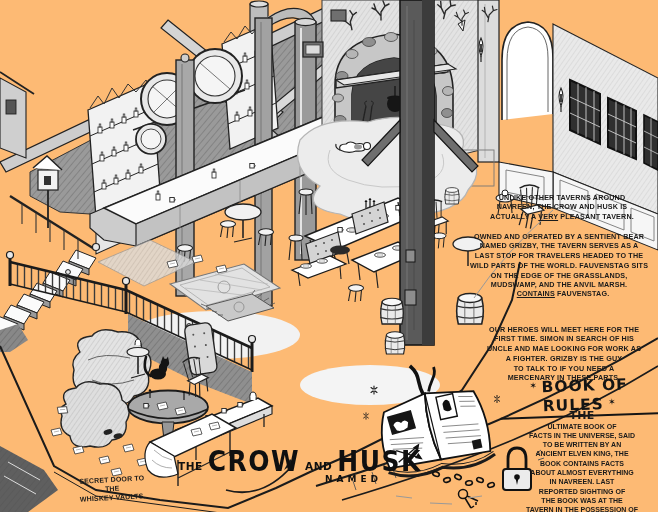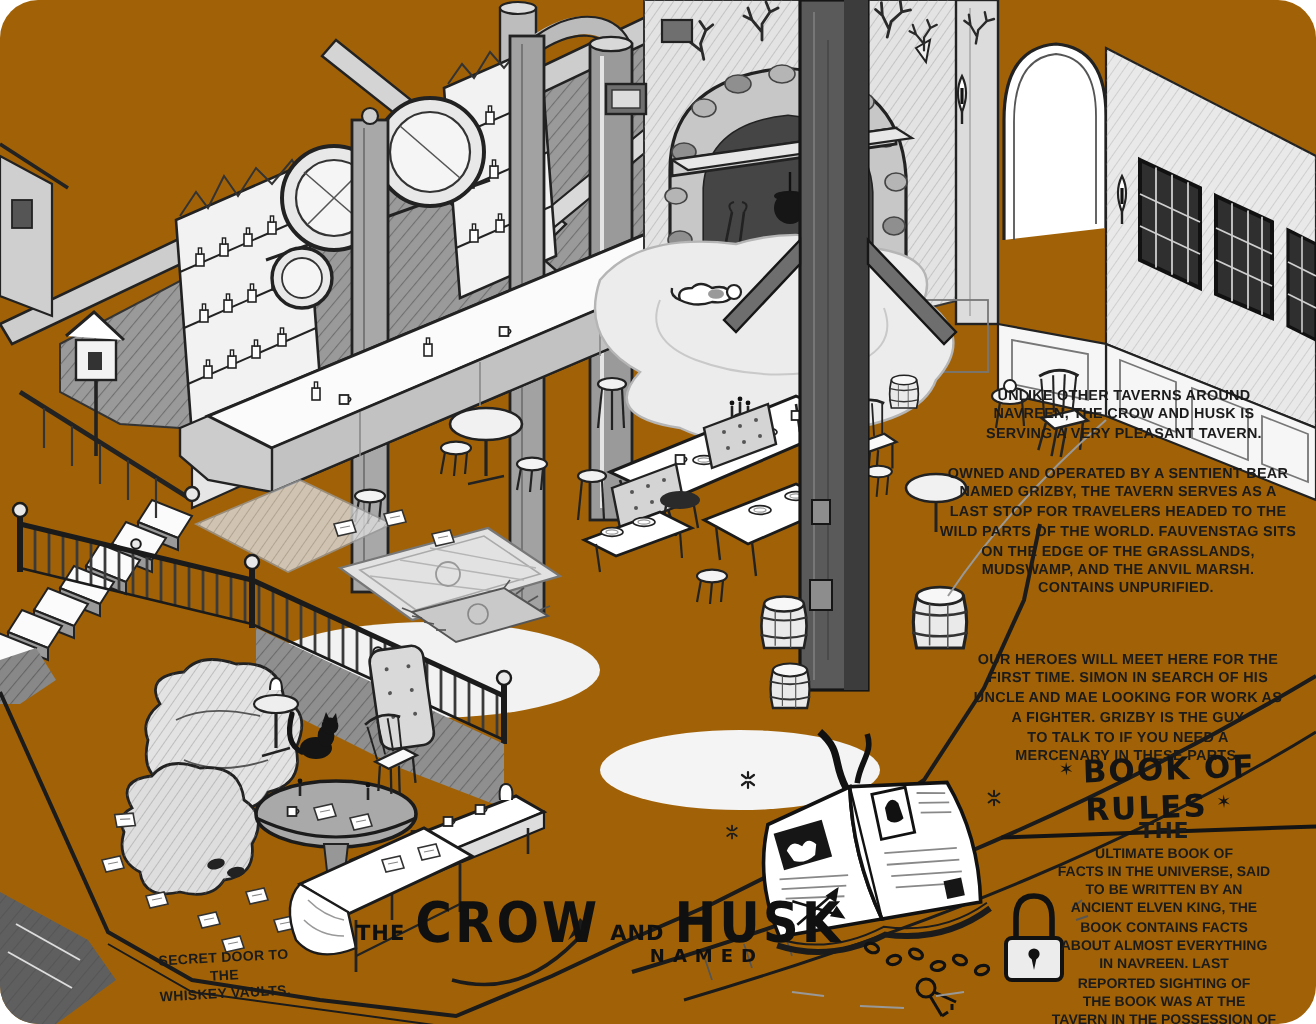--- a/index.html
+++ b/index.html
@@ -1,21 +1,21 @@
 <!DOCTYPE html>
 <html><head>
 <meta charset="utf-8">
 <style>
   html,body{margin:0;padding:0;background:#fff;}
-  .page{position:relative;width:658px;height:512px;background:#a16207;overflow:hidden;
-        font-family:"Liberation Sans",sans-serif;border-radius:19px;}
+  .page{position:relative;width:658px;height:512px;background:#fdba74;overflow:hidden;
+        font-family:"Liberation Sans",sans-serif;}
   svg{position:absolute;left:0;top:0;}
   .note{position:absolute;font:700 7.2px/9.7px "Liberation Sans",sans-serif;color:#1b1b1b;
         text-align:center;letter-spacing:.15px;white-space:pre-line;}
-  .u{}
+  .u{text-decoration:underline;}
   #book-heading{position:absolute;left:500px;top:376px;width:158px;text-align:center;
         transform:rotate(-2deg);color:#141414;}
   #book-heading .hd-inner{display:inline-block;border-bottom:2.2px solid #141414;padding:0 2px 1px 2px;}
   .hd-word{font:800 15.5px/16px "DejaVu Sans",sans-serif;letter-spacing:1px;}
   .hd-star{font:400 9px/16px "DejaVu Sans",sans-serif;vertical-align:4px;}
   #book-note{position:absolute;left:506px;top:402px;width:152px;text-align:center;
         font:700 7px/9.3px "Liberation Sans",sans-serif;color:#1b1b1b;white-space:pre-line;}
   #book-note .lead{font:800 11px/9px "DejaVu Sans",sans-serif;letter-spacing:.3px;}
   #title{position:absolute;left:178px;top:447px;width:218px;color:#101010;}
   #title .trow{display:flex;align-items:baseline;gap:5px;}
@@ -708,34 +708,34 @@
         <line x1="468" y1="498" x2="482" y2="496"></line>
 </g>
 <g>
   <use href="#antlerG" transform="translate(490,10) scale(0.85) rotate(10)"></use>
 </g>
 </svg>
 
 <div class="note" id="p1" style="left:466px;top:183px;width:192px;">
   <span>UNLIKE OTHER TAVERNS AROUND
 NAVREEN, THE CROW AND HUSK IS</span>
-  <div><span>SERVING A </span><span class="u">VERY</span><span> PLEASANT TAVERN.</span></div>
+  <div><span>ACTUALLY A </span><span class="u">VERY</span><span> PLEASANT TAVERN.</span></div>
 </div>
 
 <div class="note" id="p2" style="left:458px;top:222px;width:202px;">
   <span>OWNED AND OPERATED BY A SENTIENT BEAR
 NAMED GRIZBY, THE TAVERN SERVES AS A
 LAST STOP FOR TRAVELERS HEADED TO THE
 WILD PARTS OF THE WORLD. FAUVENSTAG SITS
 ON THE EDGE OF THE GRASSLANDS,
 MUDSWAMP, AND THE ANVIL MARSH.</span>
 </div>
 
 <div class="note" id="p3" style="left:466px;top:279px;width:194px;">
-  <div><span class="u">CONTAINS</span><span> UNPURIFIED.</span></div>
+  <div><span class="u">CONTAINS</span><span> FAUVENSTAG.</span></div>
 </div>
 
 <div class="note" id="p4" style="left:468px;top:315px;width:192px;">
   <span>OUR HEROES WILL MEET HERE FOR THE
 FIRST TIME. SIMON IN SEARCH OF HIS
 UNCLE AND MAE LOOKING FOR WORK AS
 A FIGHTER. GRIZBY IS THE GUY
 TO TALK TO IF YOU NEED A
 MERCENARY IN THESE PARTS.</span>
 </div>

